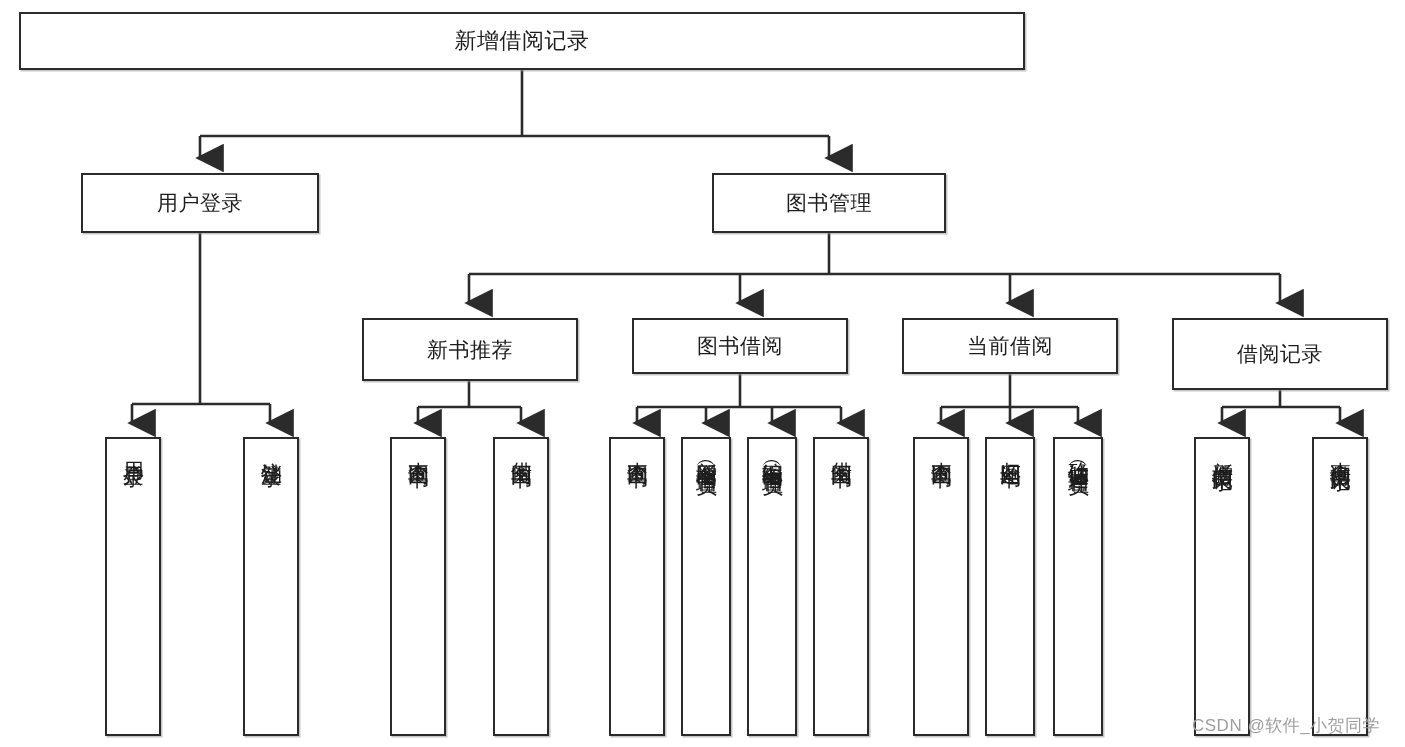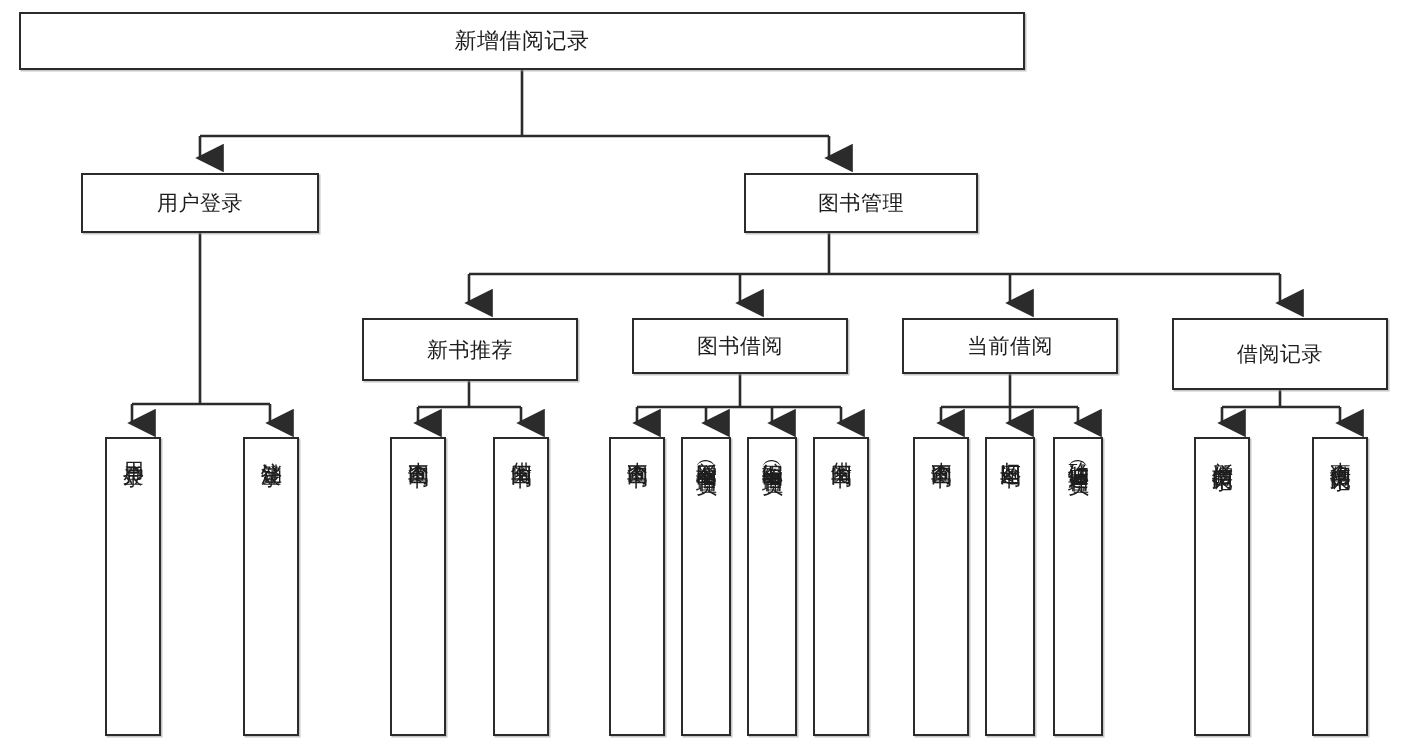--- a/index.html
+++ b/index.html
@@ -122,21 +122,21 @@
     </g>
   </svg>
 
   <div class="node root" style="left:19px; top:12px; width:1006px; height:58px;">
     <span class="label">新增借阅记录</span>
   </div>
 
   <div class="node" style="left:81px; top:173px; width:238px; height:60px;">
     <span class="label">用户登录</span>
   </div>
-  <div class="node" style="left:712px; top:173px; width:234px; height:60px;margin-left:32px;">
+  <div class="node" style="left:712px; top:173px; width:234px; height:60px;">
     <span class="label">图书管理</span>
   </div>
 
   <div class="node" style="left:362px; top:318px; width:216px; height:63px;">
     <span class="label">新书推荐</span>
   </div>
   <div class="node" style="left:632px; top:318px; width:216px; height:56px;">
     <span class="label">图书借阅</span>
   </div>
   <div class="node" style="left:902px; top:318px; width:216px; height:56px;">
@@ -183,14 +183,15 @@
     <span class="label">确认归还（管理员）</span>
   </div>
 
   <div class="node vert" style="left:1194px; top:437px; width:56px; height:299px;">
     <span class="label">新增借阅记录</span>
   </div>
   <div class="node vert" style="left:1312px; top:437px; width:56px; height:299px;">
     <span class="label">查询借阅记录</span>
   </div>
 
+  <div class="watermark" style="left:1192px; top:714px;">CSDN @软件_小贺同学</div>
 
 </div>
 
 </body></html>

